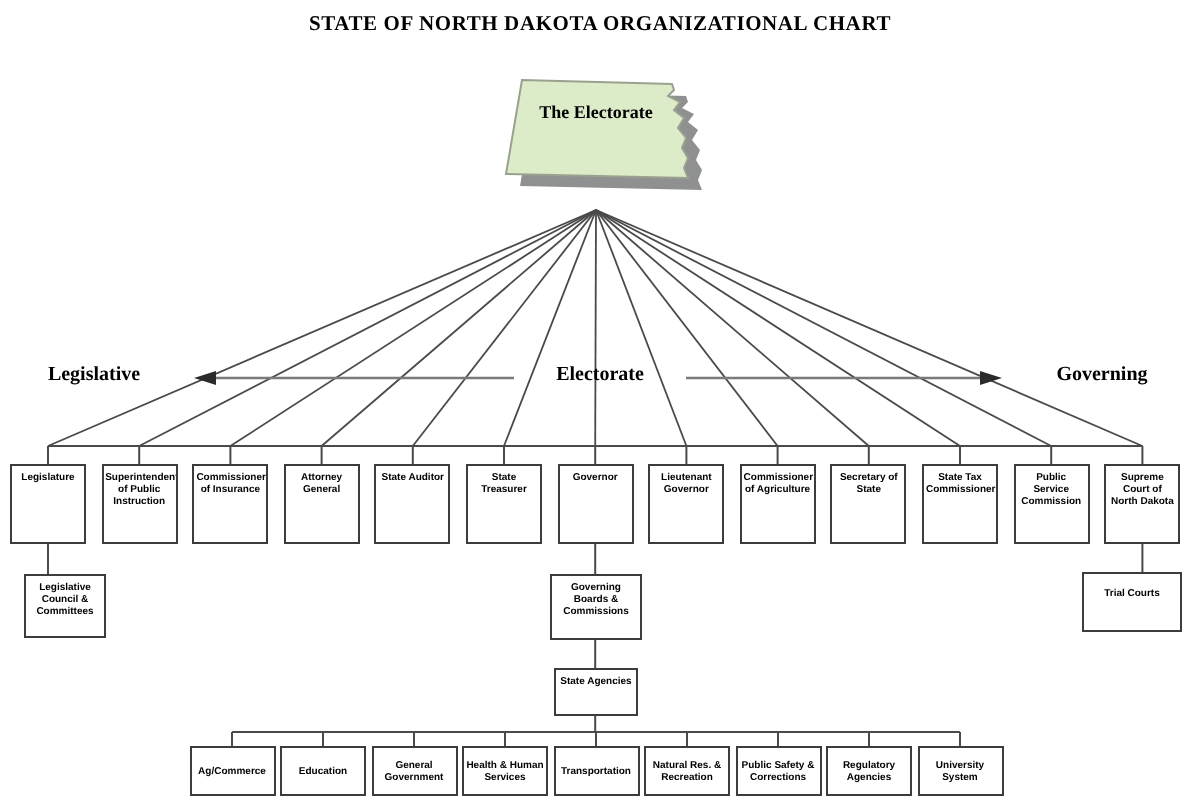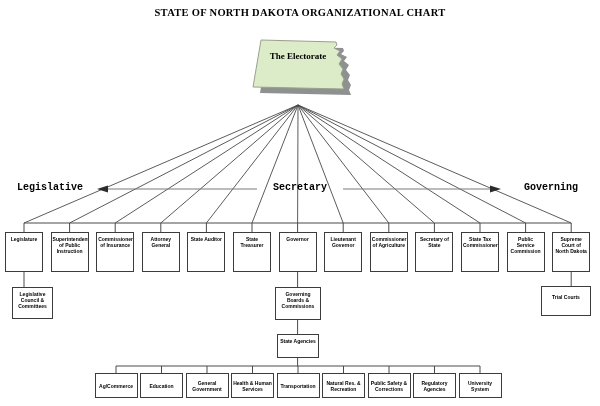--- a/index.html
+++ b/index.html
@@ -13,21 +13,21 @@
     font-size:10.5px;letter-spacing:.3px;
   }
   #lines-svg{position:absolute;left:0;top:0;width:600px;height:406px;z-index:1;}
   #electorate-label{
     position:absolute;left:268px;top:50px;width:60px;text-align:center;z-index:2;
     font-family:"Liberation Serif","DejaVu Serif",serif;font-weight:bold;
     font-size:9px;line-height:13px;
   }
   .branch-label{
     position:absolute;top:182px;z-index:2;text-align:center;
-    font-family:Liberation Mono, monospace;font-weight:bold;font-size:10px;
+    font-family:Liberation Serif, serif;font-weight:bold;font-size:10px;
   }
   #branch-legislative{left:17px;width:60px;}
   #branch-executive{left:270px;width:60px;}
   #branch-judicial{left:521px;width:60px;}
   .box{
     position:absolute;background:#fff;border:1px solid #3c3c3c;z-index:3;
     box-sizing:border-box;text-align:center;font-weight:bold;font-size:5px;
     line-height:6px;padding:3px 1px 0 1px;overflow:hidden;
   }
   .toprow{top:232px;width:38px;height:40px;}
@@ -108,21 +108,21 @@
       <line x1="343.5" y1="366" x2="343.5" y2="373"></line>
       <line x1="389" y1="366" x2="389" y2="373"></line>
       <line x1="434.5" y1="366" x2="434.5" y2="373"></line>
       <line x1="480" y1="366" x2="480" y2="373"></line>
     </g>
   </svg>
 
   <div id="electorate-label">The Electorate</div>
 
   <div id="branch-legislative" class="branch-label">Legislative</div>
-  <div id="branch-executive" class="branch-label">Secretary</div>
+  <div id="branch-executive" class="branch-label">Electorate</div>
   <div id="branch-judicial" class="branch-label">Governing</div>
 
   <div class="box toprow" style="left:5px">Legislature</div>
   <div class="box toprow" style="left:50.6px">Superintendent of Public Instruction</div>
   <div class="box toprow" style="left:96.2px">Commissioner of Insurance</div>
   <div class="box toprow" style="left:141.8px">Attorney General</div>
   <div class="box toprow" style="left:187.4px">State Auditor</div>
   <div class="box toprow" style="left:233px">State Treasurer</div>
   <div class="box toprow" style="left:278.6px">Governor</div>
   <div class="box toprow" style="left:324.2px">Lieutenant Governor</div>

